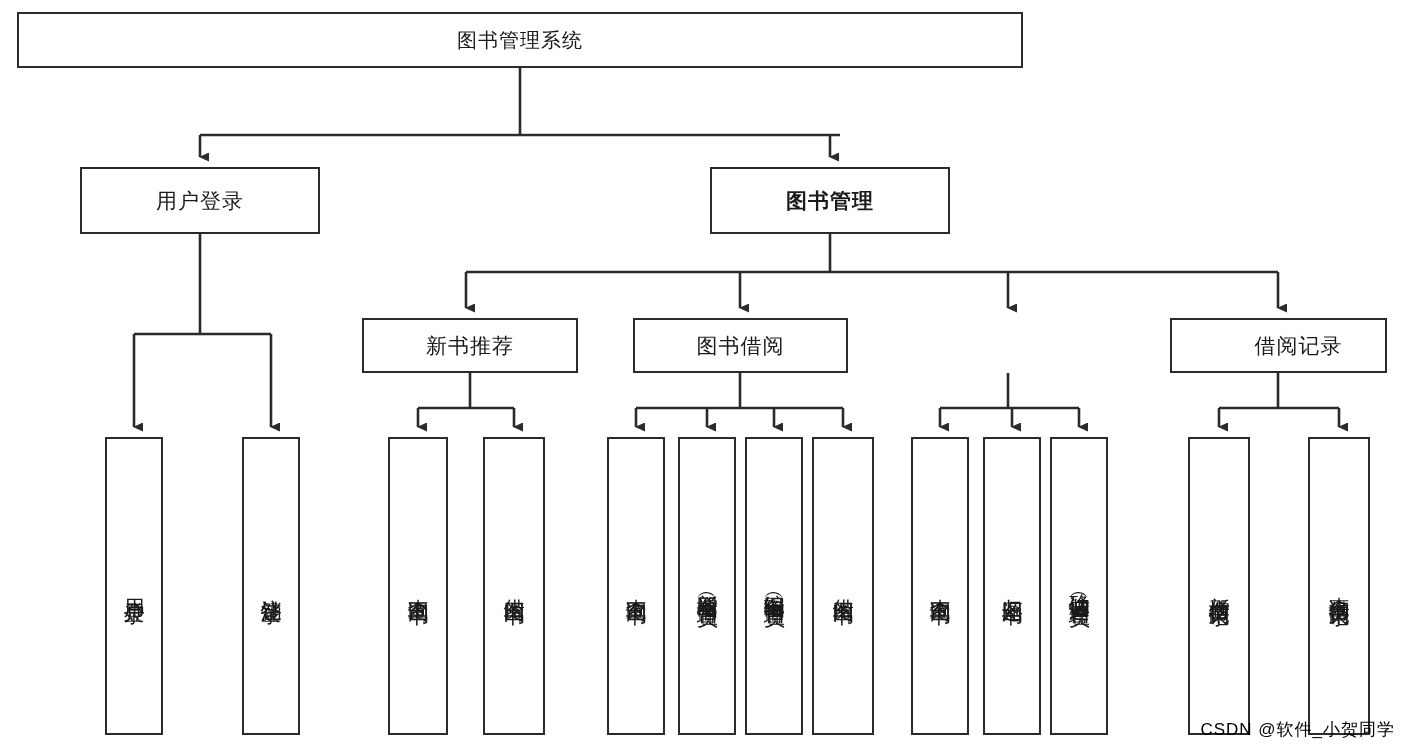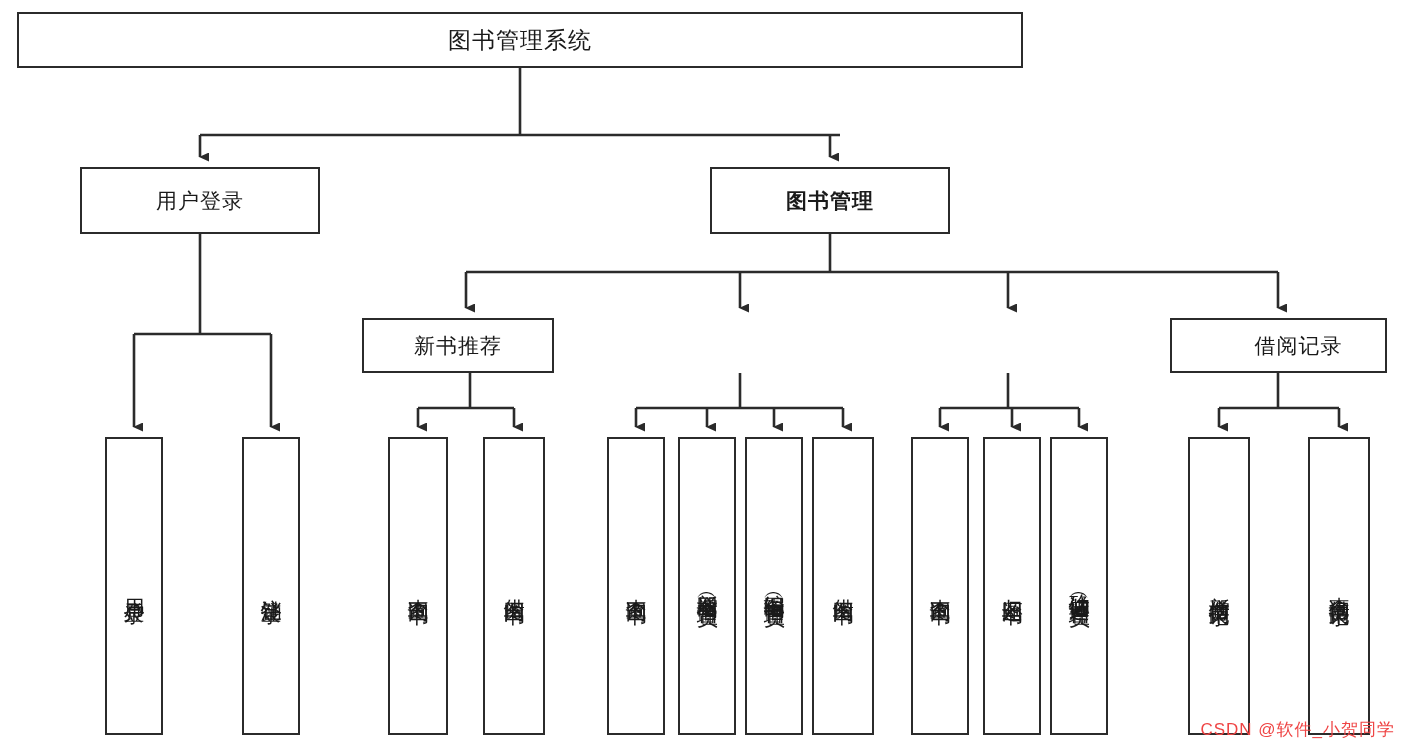--- a/index.html
+++ b/index.html
@@ -4,26 +4,26 @@
 <style>
   html,body{margin:0;padding:0;background:#ffffff;}
   body{width:1405px;height:747px;overflow:hidden;
        font-family:"Liberation Sans","DejaVu Sans",sans-serif;}
   #canvas{position:relative;width:1405px;height:747px;background:#fff;}
   svg#wires{position:absolute;left:0;top:0;width:1405px;height:747px;}
   .node{position:absolute;box-sizing:border-box;background:#ffffff;
         border:2.5px solid #2b2b2b;display:flex;align-items:center;
         justify-content:center;color:#1a1a1a;}
   .node.h{font-size:21px;letter-spacing:1px;}
-  .node.root{font-size:23px;}
+  .node.root{font-size:20px;}
   .node.v{writing-mode:vertical-rl;text-orientation:upright;
           font-size:21px;line-height:1.35;letter-spacing:2px;
           padding:14px 0;align-items:center;justify-content:center;}
   .watermark{position:absolute;right:10px;bottom:6px;font-size:17px;
-             color:#ef4444;letter-spacing:1px;white-space:nowrap;}
+             color:#000000;letter-spacing:1px;white-space:nowrap;}
 </style>
 </head>
 <body>
 
 <div id="canvas">
 
   <svg id="wires" viewBox="0 0 1405 747" xmlns="http://www.w3.org/2000/svg">
     <defs>
       <marker id="ah" markerWidth="9" markerHeight="10" refX="4.5" refY="9" orient="auto" markerUnits="userSpaceOnUse">
         <path d="M0,0 L9,0 L4.5,10 Z" fill="#2b2b2b"></path>
@@ -71,21 +71,22 @@
       <path d="M1219,408 L1219,427" marker-end="url(#ah)"></path>
       <path d="M1339,408 L1339,427" marker-end="url(#ah)"></path>
     </g>
   </svg>
 
   <div class="node root h" style="left:17px;top:12px;width:1006px;height:56px;">图书管理系统</div>
 
   <div class="node h" style="left:80px;top:167px;width:240px;height:67px;">用户登录</div>
   <div class="node h" style="left:710px;top:167px;width:240px;height:67px;font-weight:bold;">图书管理</div>
 
-  <div class="node h" style="left:362px;top:318px;width:192px;height:55px;">新书推荐</div>
+  <div class="node h" style="left:362px;top:318px;width:216px;height:55px;">新书推荐</div>
+  <div class="node h" style="left:633px;top:318px;width:215px;height:55px;">图书借阅</div>
   <div class="node h" style="left:1170px;top:318px;width:217px;height:55px;padding-left:40px;">借阅记录</div>
 
   <div class="node v" style="left:105px;top:437px;width:58px;height:298px;">用户登录</div>
   <div class="node v" style="left:242px;top:437px;width:58px;height:298px;">注销登录</div>
 
   <div class="node v" style="left:388px;top:437px;width:60px;height:298px;">查询图书</div>
   <div class="node v" style="left:483px;top:437px;width:62px;height:298px;">借阅图书</div>
 
   <div class="node v" style="left:607px;top:437px;width:58px;height:298px;">查询图书</div>
   <div class="node v" style="left:678px;top:437px;width:58px;height:298px;">新增图书（管理员）</div>

